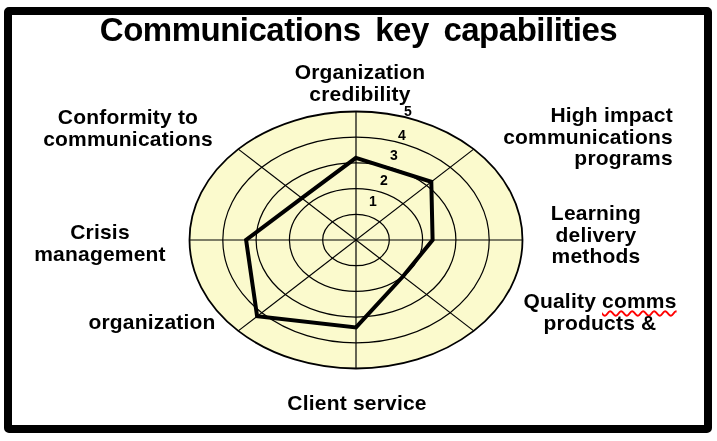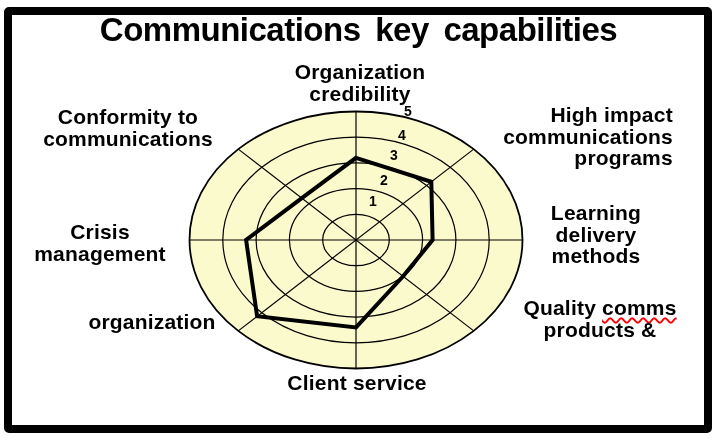--- a/index.html
+++ b/index.html
@@ -65,25 +65,25 @@
       <div class="axis-label" style="left: 588px; top: 104px; text-align: right;">
         <div>High impact</div>
         <div>communications</div>
         <div>programs</div>
       </div>
       <div class="axis-label" style="left: 596px; top: 202px;">
         <div>Learning</div>
         <div>delivery</div>
         <div>methods</div>
       </div>
-      <div class="axis-label" style="left: 600px; top: 297px;">
+      <div class="axis-label" style="left: 600px; top: 290px;">
         <div>Quality <span class="squiggle">comms</span></div>
         <div>products &amp;</div>
       </div>
-      <div class="axis-label" style="left: 357px; top: 372px; text-align: right;">
+      <div class="axis-label" style="left: 357px; top: 392px; text-align: right;">
         <div>Client service</div>
       </div>
       <div class="axis-label" style="left: 152px; top: 311px;">
         <div>organization</div>
       </div>
       <div class="axis-label" style="left: 100px; top: 221px;">
         <div>Crisis</div>
         <div>management</div>
       </div>
       <div class="axis-label" style="left: 128px; top: 106px;">

